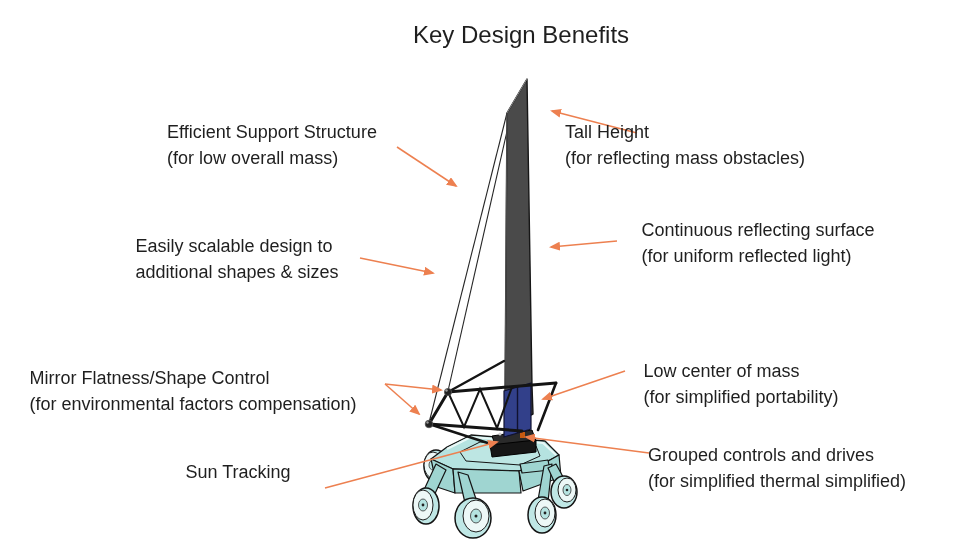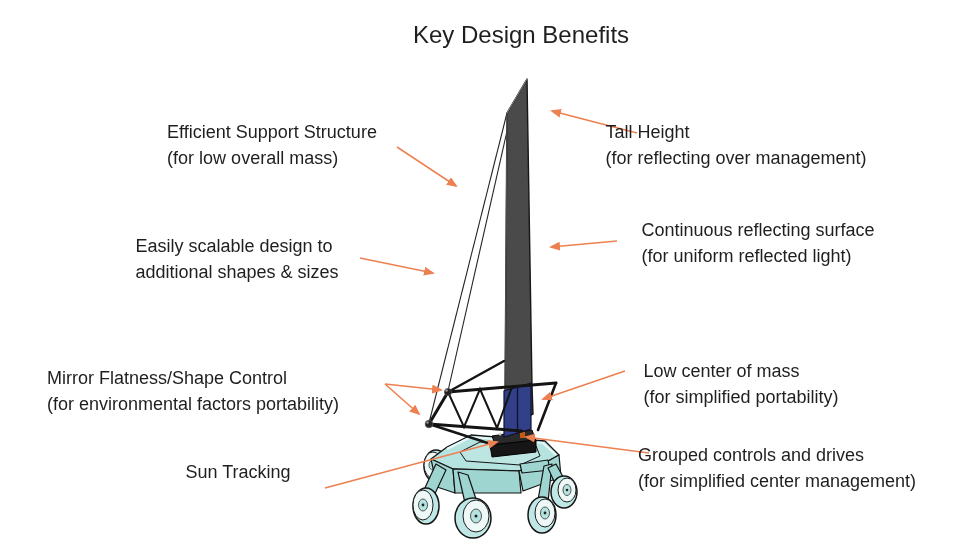--- a/index.html
+++ b/index.html
@@ -15,21 +15,21 @@
   }
   .title{
     position:absolute;left:521px;top:20px;transform:translateX(-50%);
     font-size:24px;line-height:30px;white-space:nowrap;
   }
   .lbl{
     position:absolute;transform:translateX(-50%);text-align:left;
     font-size:18px;line-height:26px;white-space:nowrap;
   }
   #lbl-0{left:272px;top:119px}
-  #lbl-1{left:736px;top:119px}
+  #lbl-1{left:685px;top:119px}
   #lbl-2{left:237px;top:233px}
   #lbl-3{left:758px;top:217px}
   #lbl-4{left:193px;top:365px}
   #lbl-5{left:741px;top:358px}
   #lbl-6{left:238px;top:459px}
   #lbl-7{left:777px;top:442px}
   svg.model{position:absolute;left:0;top:0;}
   .arrow{stroke:var(--arrow);stroke-width:1.5;fill:none;}
   .ah{fill:var(--arrow);}
   .truss{stroke:var(--outline);fill:none;stroke-linecap:round;}
@@ -160,39 +160,39 @@
       <line class="arrow" x1="649" y1="453" x2="526" y2="437" marker-end="url(#ah)"></line>
     </g>
   </svg>
 
   <div class="lbl" id="lbl-0">
     <div>Efficient Support Structure</div>
     <div>(for low overall mass)</div>
   </div>
   <div class="lbl" id="lbl-1">
     <div>Tall Height</div>
-    <div>(for reflecting over management)</div>
+    <div>(for reflecting mass obstacles)</div>
   </div>
   <div class="lbl" id="lbl-3">
     <div>Continuous reflecting surface</div>
     <div>(for uniform reflected light)</div>
   </div>
   <div class="lbl" id="lbl-2">
     <div>Easily scalable design to</div>
     <div>additional shapes &amp; sizes</div>
   </div>
   <div class="lbl" id="lbl-4">
     <div>Mirror Flatness/Shape Control</div>
-    <div>(for environmental factors portability)</div>
+    <div>(for environmental factors compensation)</div>
   </div>
   <div class="lbl" id="lbl-5">
     <div>Low center of mass</div>
     <div>(for simplified portability)</div>
   </div>
   <div class="lbl" id="lbl-6">
     <div>Sun Tracking</div>
   </div>
   <div class="lbl" id="lbl-7">
     <div>Grouped controls and drives</div>
-    <div>(for simplified center management)</div>
+    <div>(for simplified thermal simplified)</div>
   </div>
 
 </div>
 
 </body></html>

